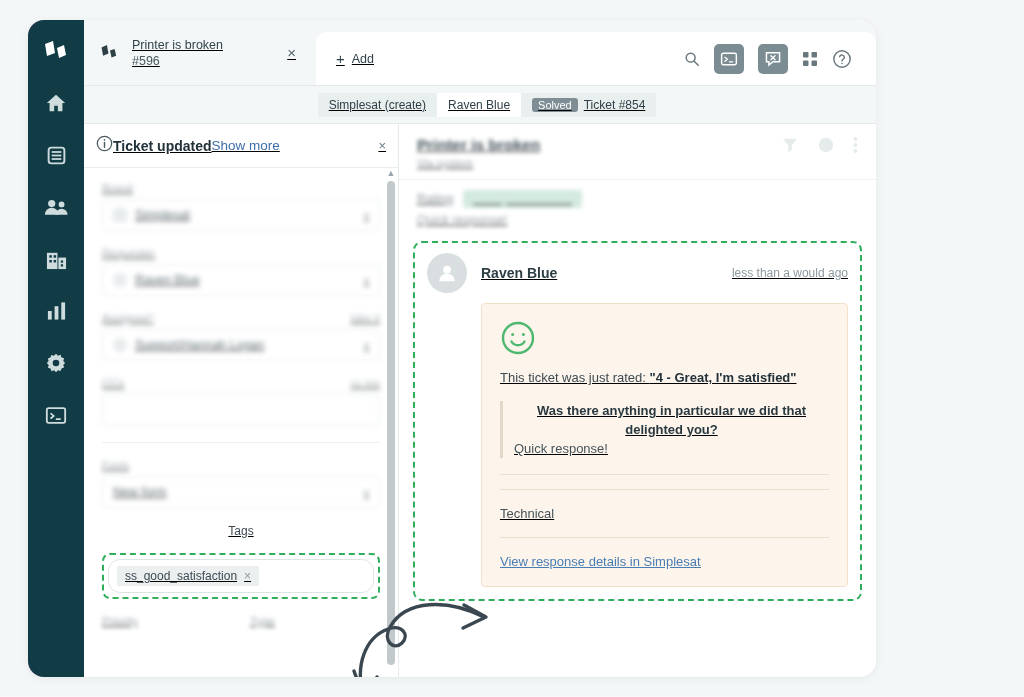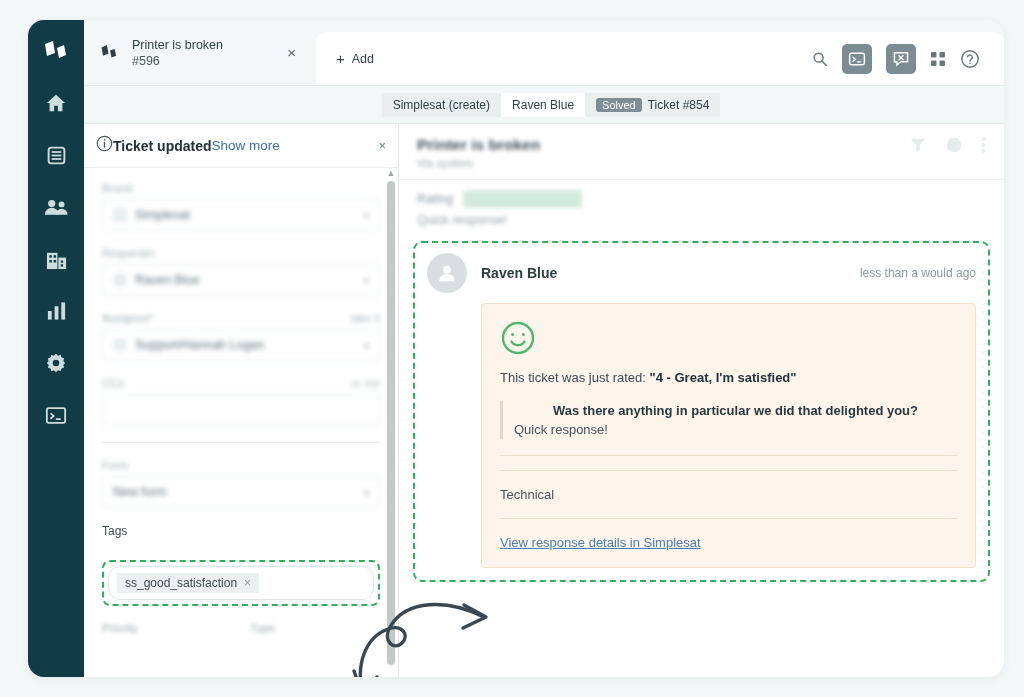--- a/index.html
+++ b/index.html
@@ -5,26 +5,27 @@
   * { box-sizing: border-box; margin: 0; padding: 0; }
   html, body {
     width: 1024px; height: 697px;
     background: #f3f7f7;
     font-family: "Liberation Sans", sans-serif;
     overflow: hidden;
   }
   #app-window {
     position: absolute;
     left: 28px; top: 20px;
-    width: 976px; height: 657px;
+    width: 848px; height: 657px;
     background: #f0abfc;
     border-radius: 16px;
     overflow: hidden;
     display: flex;
     box-shadow: 0 2px 10px rgba(0,0,0,0.06);
+    text-decoration: underline;
   }
 
   
   #rail {
     width: 56px; flex: 0 0 56px;
     background: #113c45;
     display: flex; flex-direction: column;
     align-items: center;
     padding-top: 16px;
     gap: 22px;
@@ -130,21 +131,21 @@
     display: flex; align-items: center; gap: 8px; padding: 0 10px;
     font-size: 12.5px; color: #4a5b62; background: #fff;
   }
   .fctrl .dot { width: 14px; height: 14px; border-radius: 3px; background: #e3e9ea; flex:0 0 14px;}
   .fctrl .dot.round { border-radius: 50%; }
   .fctrl .caret { margin-left: auto; color: #9aa6ac; font-size: 10px; }
   .blurred { filter: blur(2.6px); opacity: .85; }
   .blurred-soft { filter: blur(2.2px); opacity: .9; }
   .divider { height:1px; background:#ecf0f0; margin: 14px 0 16px; }
 
-  .tags-label { font-size: 12px; color: #3b4a51; margin-bottom: 22px; }
+  .tags-label { font-size: 12px; color: #3b4a51; margin-bottom: 15px; text-align: center; }
   .tags-outer {
     border: 2.5px dashed #2fae5c; border-radius: 8px; padding: 4px;
   }
   .tags-box {
     min-height: 34px; border: 1px solid #dfe5e6; border-radius: 12px;
     display: flex; align-items: center; padding: 0 8px;
   }
   .tagchip {
     background: #eceff0; color: #3c4a51; font-size: 12px;
     padding: 3px 8px; display: inline-flex; align-items: center; gap: 7px;

